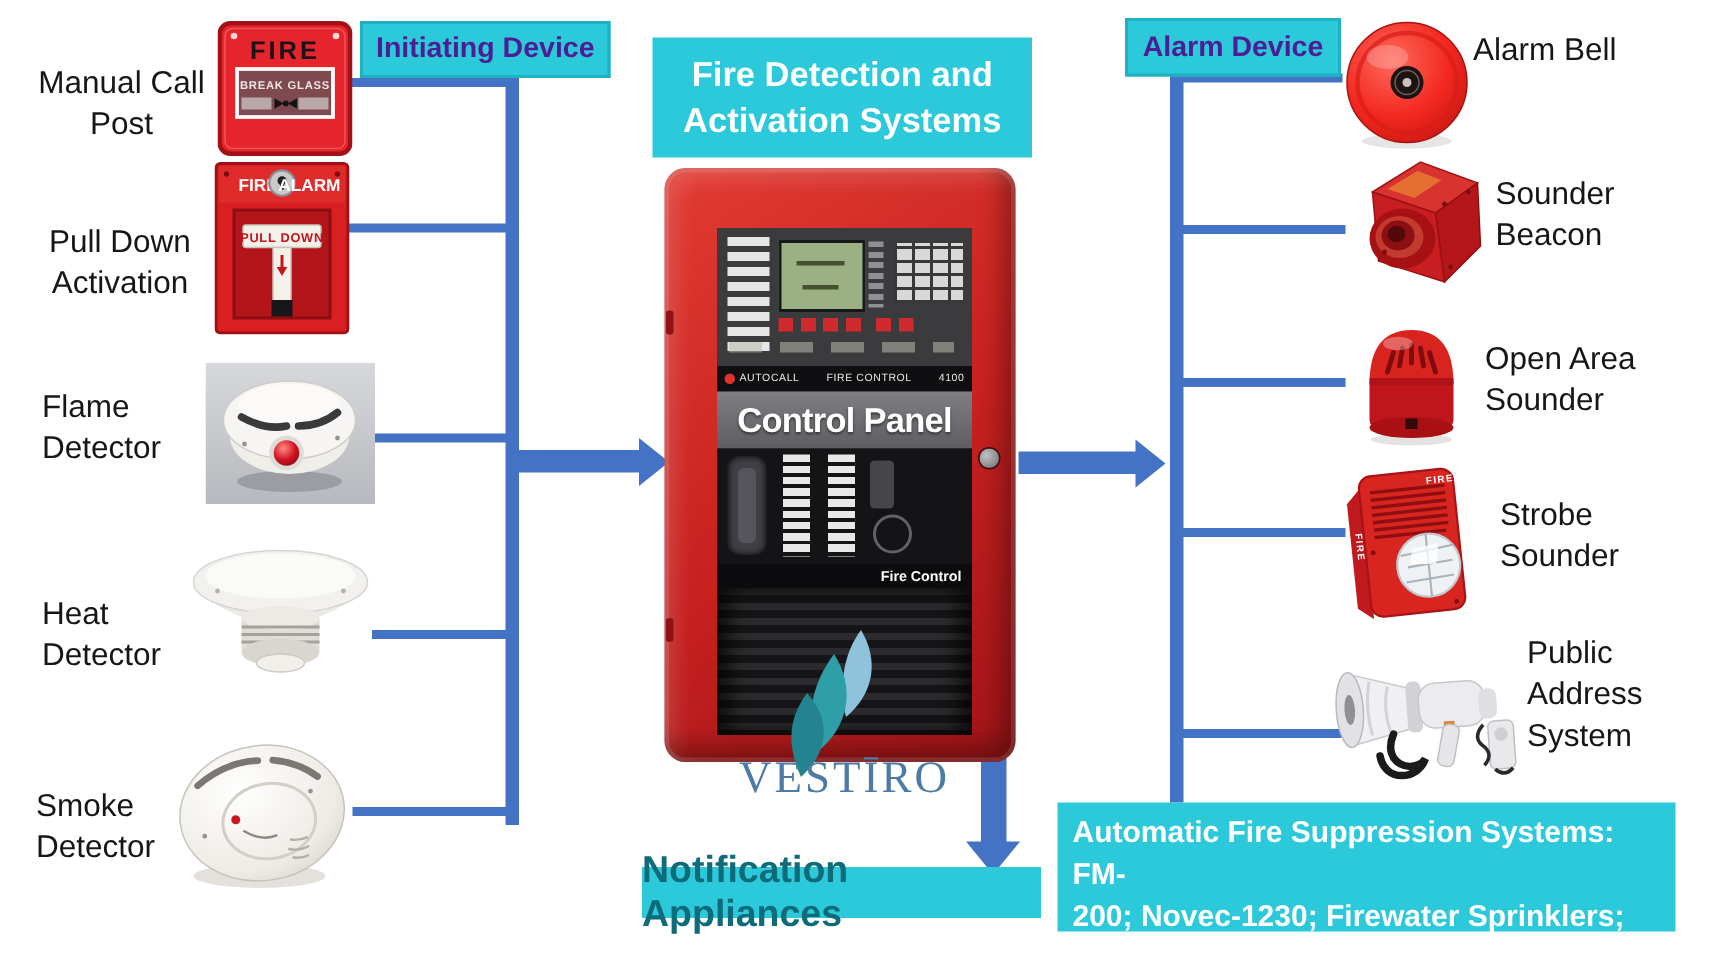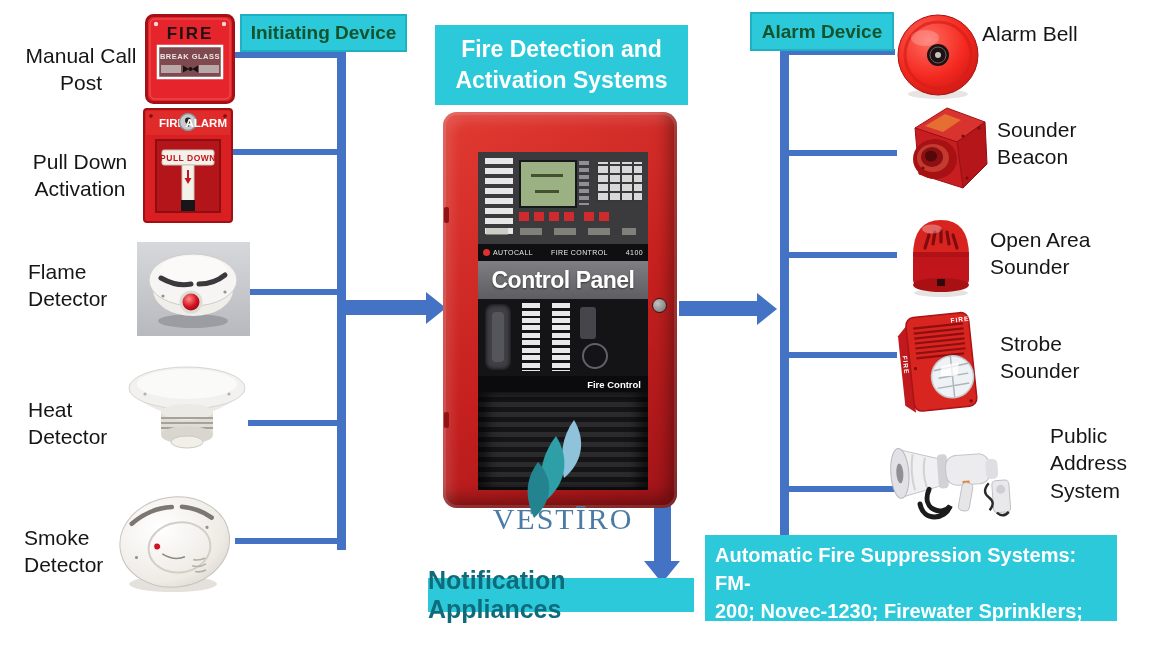--- a/index.html
+++ b/index.html
@@ -5,21 +5,21 @@
   :root{
     --cyan:#2bc9da; --blue:#4472c4; --tealtext:#0e6b7a; --panelred:#cc2127; --ink:#161616;
   }
   html,body{margin:0;padding:0;background:#fff;}
   .canvas{position:relative;width:1156px;height:650px;background:#fff;overflow:hidden;
           font-family:"Liberation Sans",sans-serif;color:var(--ink);}
   .abs{position:absolute;}
   .lbl{font-size:21px;line-height:1.3;color:var(--ink);}
   .lbl.center{text-align:center;}
   .cyanbox{background:var(--cyan);display:flex;align-items:center;justify-content:center;}
-  .tagbox{border:2px solid #1fb0c2;font-size:19px;color:#14532d;font-weight:600;}
+  .tagbox{border:2px solid #1fb0c2;font-size:19px;color:#4c1d95;font-weight:600;}
   .conn{background:var(--blue);}
   .shaft{background:var(--blue);}
   .head-right{width:0;height:0;border-top:16px solid transparent;border-bottom:16px solid transparent;border-left:20px solid var(--blue);}
   .head-down{width:0;height:0;border-left:18px solid transparent;border-right:18px solid transparent;border-top:22px solid var(--blue);}
   .titlebox{font-weight:bold;font-size:23px;color:#fff;text-align:center;line-height:1.35;}
   
   .panel{background:linear-gradient(145deg,#e23b33,#c6201f 55%,#a01418);border-radius:14px;
          box-shadow:inset 0 0 0 3px rgba(255,255,255,.12), inset -8px -10px 16px rgba(0,0,0,.35), inset 8px 8px 12px rgba(255,255,255,.15);}
   .panel-inner{background:#222226;box-shadow:inset 0 0 8px #000;}
   .annunciator{background:#3b3b3d;}
@@ -85,21 +85,21 @@
   <div class="abs lbl center" style="left:20px;top:42px;width:122px;">Manual Call Post</div>
   <div class="abs lbl center" style="left:15px;top:148px;width:130px;">Pull Down Activation</div>
   <div class="abs lbl" style="left:28px;top:258px;width:105px;">Flame Detector</div>
   <div class="abs lbl" style="left:28px;top:396px;width:105px;">Heat Detector</div>
   <div class="abs lbl" style="left:24px;top:524px;width:105px;">Smoke Detector</div>
 
   <div class="abs lbl" style="left:982px;top:20px;width:120px;">Alarm Bell</div>
   <div class="abs lbl" style="left:997px;top:116px;width:95px;">Sounder Beacon</div>
   <div class="abs lbl" style="left:1000px;top:330px;width:90px;">Strobe Sounder</div>
   <div class="abs lbl" style="left:990px;top:226px;width:110px;">Open Area Sounder</div>
-  <div class="abs lbl" style="left:1018px;top:422px;width:90px;margin-left:32px;">Public Address System</div>
+  <div class="abs lbl" style="left:1018px;top:422px;width:90px;">Public Address System</div>
 
   <div class="abs cyanbox tagbox" style="left:240px;top:14px;width:163px;height:34px;">
     <span>Initiating Device</span>
   </div>
   <div class="abs cyanbox tagbox" style="left:750px;top:12px;width:140px;height:35px;">
     <span>Alarm Device</span>
   </div>
 
   <div class="abs cyanbox titlebox" style="left:435px;top:25px;width:253px;height:80px;padding:0 14px;box-sizing:border-box;">
     <span>Fire Detection and Activation Systems</span>

